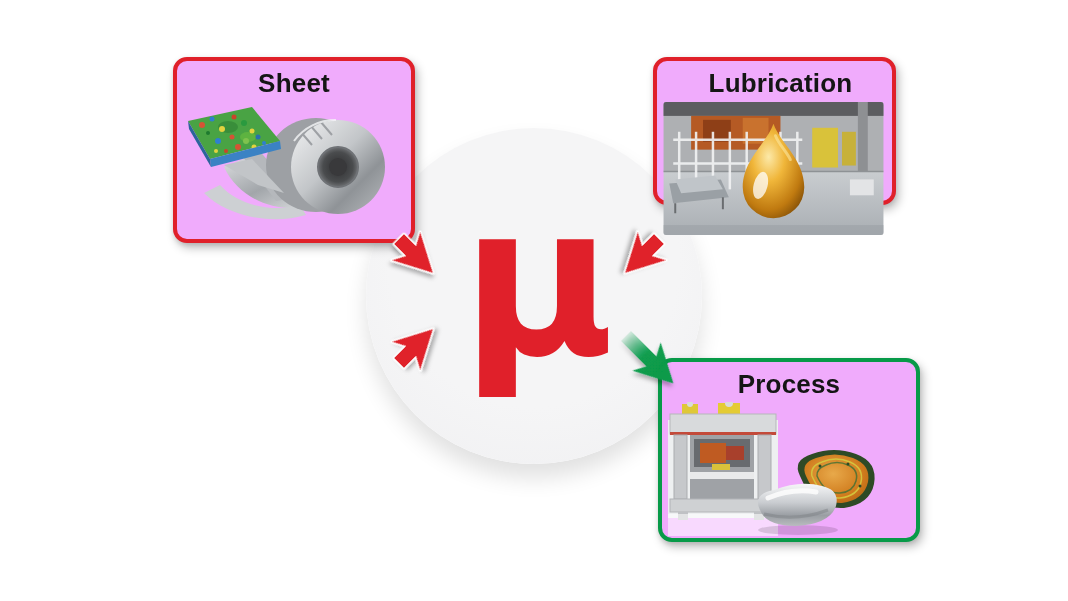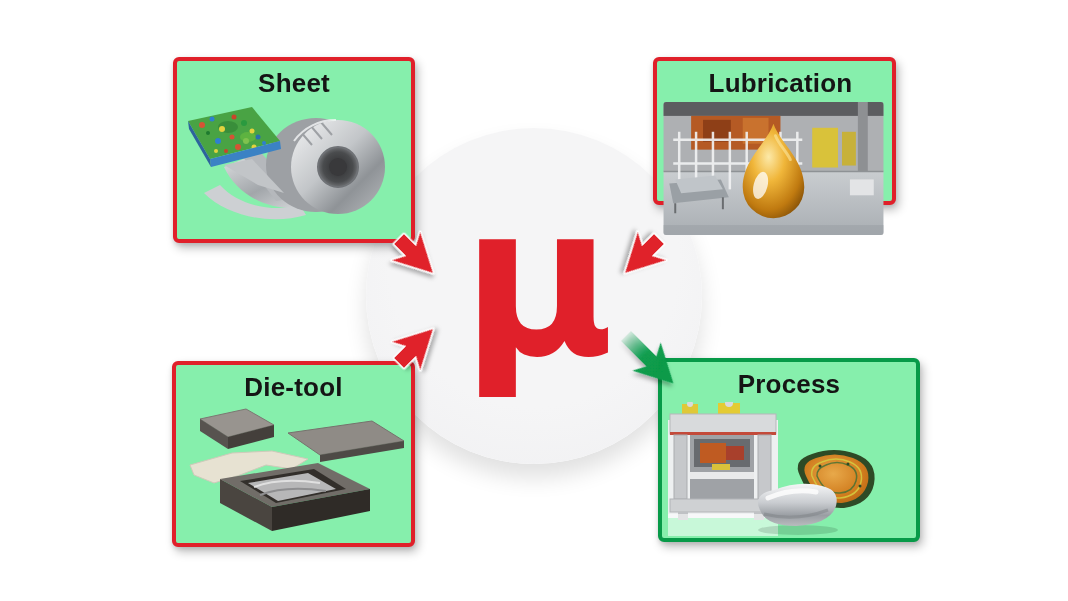--- a/index.html
+++ b/index.html
@@ -19,21 +19,21 @@
     box-shadow:0 14px 22px rgba(0,0,0,.12);
     z-index:1;
   }
   .mu{
     position:absolute;top:50px;left:8px;right:0;text-align:center;
     font-family:"DejaVu Sans",sans-serif;font-weight:bold;
     font-size:208px;line-height:1;color:var(--red);
   }
   
   .box{
-    position:absolute;background:#86efac;border:4px solid var(--red);border-radius:6px;
+    position:absolute;background:#f0abfc;border:4px solid var(--red);border-radius:14px;
     box-shadow:3px 5px 10px rgba(0,0,0,.25),0 2px 4px rgba(0,0,0,.10);
     box-sizing:border-box;z-index:2;
   }
   .box .title{
     text-align:center;font-weight:bold;font-size:26px;color:var(--ink);
     padding-top:7px;letter-spacing:.2px;
   }
   .box-sheet{left:173px;top:57px;width:242px;height:186px;}
   .box-lubrication{left:653px;top:57px;width:243px;height:148px;padding-left:12px;}
   .box-dietool{left:172px;top:361px;width:243px;height:186px;}
@@ -175,44 +175,20 @@
         <rect x="0" y="124" width="222" height="10" fill="#9ba0a5" opacity=".6"></rect>
       </g>
       <g>
         <path d="M111 22 C118 42 142 58 142 86 A31 31 0 1 1 80 86 C80 58 104 42 111 22 Z" fill="url(#dropG)"></path>
         <ellipse cx="98" cy="84" rx="7" ry="14" fill="#ffffff" opacity=".75" transform="rotate(14 98 84)"></ellipse>
         <path d="M113 34 C116 42 124 50 128 58" stroke="#fbe7a0" stroke-width="3" fill="none" opacity=".6" stroke-linecap="round"></path>
       </g>
     </svg>
   </div>
 
-  <div class="box box-dietool">
-    <div class="title">Die-tool</div>
-    <svg class="illus illus-die" viewBox="0 0 227 138" aria-hidden="true">
-      <g stroke-linejoin="round">
-        <path d="M20 16 66 6 94 22 48 34 Z" fill="#98948f" stroke="#7c7873"></path>
-        <path d="M20 16 48 34 48 46 20 28 Z" fill="#57534f"></path>
-        <path d="M48 34 94 22 94 34 48 46 Z" fill="#443f3b"></path>
-      </g>
-      <g>
-        <path d="M108 30 192 18 224 38 140 52 Z" fill="#8f8b86" stroke="#76726d"></path>
-        <path d="M140 52 224 38 224 45 140 59 Z" fill="#4e4a46"></path>
-      </g>
-      <path d="M10 62 52 50 92 48 128 56 112 66 86 62 60 72 34 80 14 72 Z" fill="#e7e2d2" stroke="#cfcaba"></path>
-      <g>
-        <path d="M40 76 138 60 190 86 92 104 Z" fill="#716d68"></path>
-        <path d="M60 78 134 66 166 86 96 100 Z" fill="#332f2b"></path>
-        <path d="M68 80 128 70 156 86 98 98 Z" fill="#b7b7b8"></path>
-        <path d="M74 84 Q100 74 140 80" stroke="#e0e0e0" stroke-width="2" fill="none"></path>
-        <path d="M80 92 Q106 82 146 88" stroke="#8e8e90" stroke-width="2" fill="none"></path>
-        <path d="M40 76 92 104 92 128 40 100 Z" fill="#4a4540"></path>
-        <path d="M92 104 190 86 190 108 92 128 Z" fill="#2f2b27"></path>
-      </g>
-    </svg>
-  </div>
 
   <div class="box box-process">
     <div class="title">Process</div>
     <svg class="illus illus-proc" viewBox="0 0 216 134" aria-hidden="true">
       <defs>
         <linearGradient id="silverG" x1="0" y1="0" x2="0" y2="1">
           <stop offset="0" stop-color="#f6f7f8"></stop>
             <stop offset=".45" stop-color="#c9ccd0"></stop>
           <stop offset=".75" stop-color="#9a9ea3"></stop>
             <stop offset="1" stop-color="#b9bcbf"></stop>

